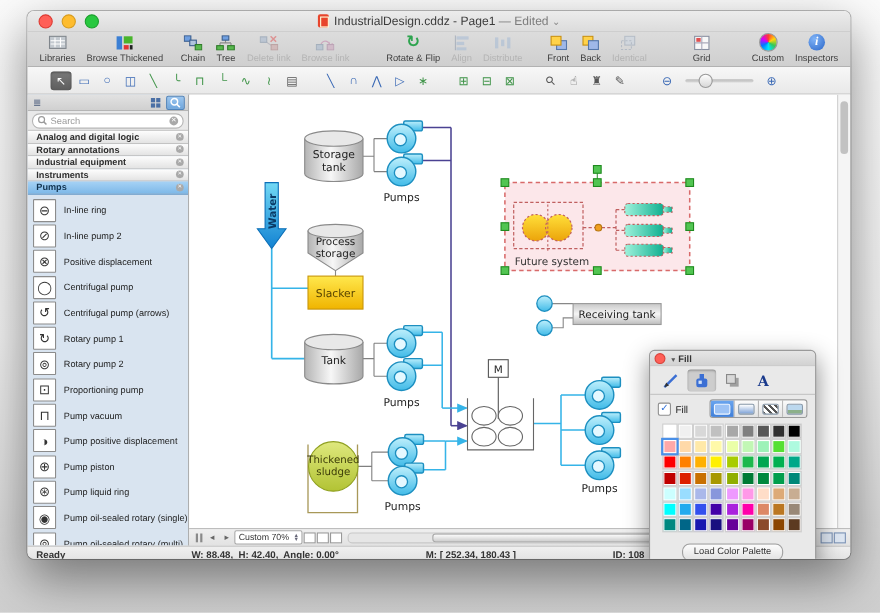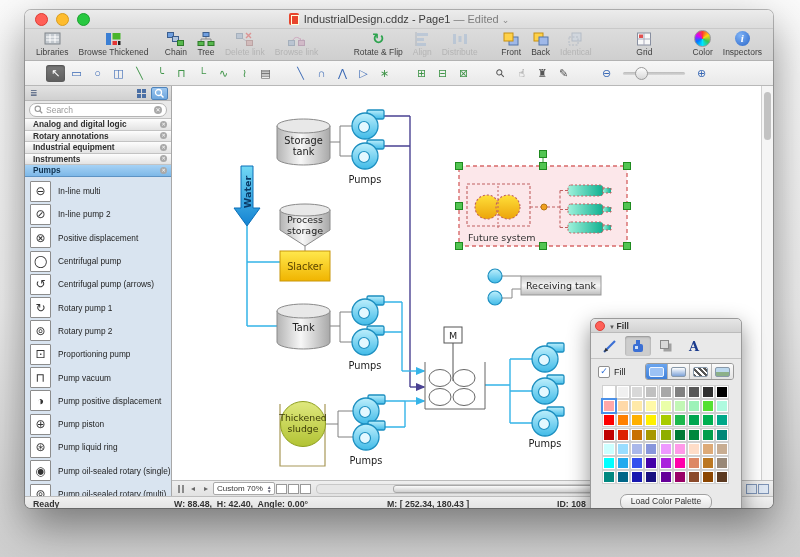--- a/index.html
+++ b/index.html
@@ -295,21 +295,21 @@
             <rect x="3" y="2.5" width="4" height="3.5" fill="#e05050"></rect>
           </svg>
         </span>
       <span class="tlabel">Grid</span>
     </div>
     <span class="tspace" style="width:66px"></span>
     <div class="tbtn">
       <span class="ticon">
           <span class="colorwheel"></span>
         </span>
-      <span class="tlabel">Color</span>
+      <span class="tlabel">Custom</span>
     </div>
     <div class="tbtn">
       <span class="ticon">
           <span class="inspcircle">i</span>
         </span>
       <span class="tlabel">Inspectors</span>
     </div>
   </div>
 
   <div class="tbar2">
@@ -396,21 +396,21 @@
             <span class="closedot"></span>
           </div>
           <div class="cat active">
             <span class="catlabel">Pumps</span>
             <span class="closedot"></span>
           </div>
         </div>
       <div class="plist">
           <div class="prow">
             <span class="pbox">⊖</span>
-            <span class="plabel">In-line multi</span>
+            <span class="plabel">In-line ring</span>
           </div>
           <div class="prow">
             <span class="pbox">⊘</span>
             <span class="plabel">In-line pump 2</span>
           </div>
           <div class="prow">
             <span class="pbox">⊗</span>
             <span class="plabel">Positive displacement</span>
           </div>
           <div class="prow">

